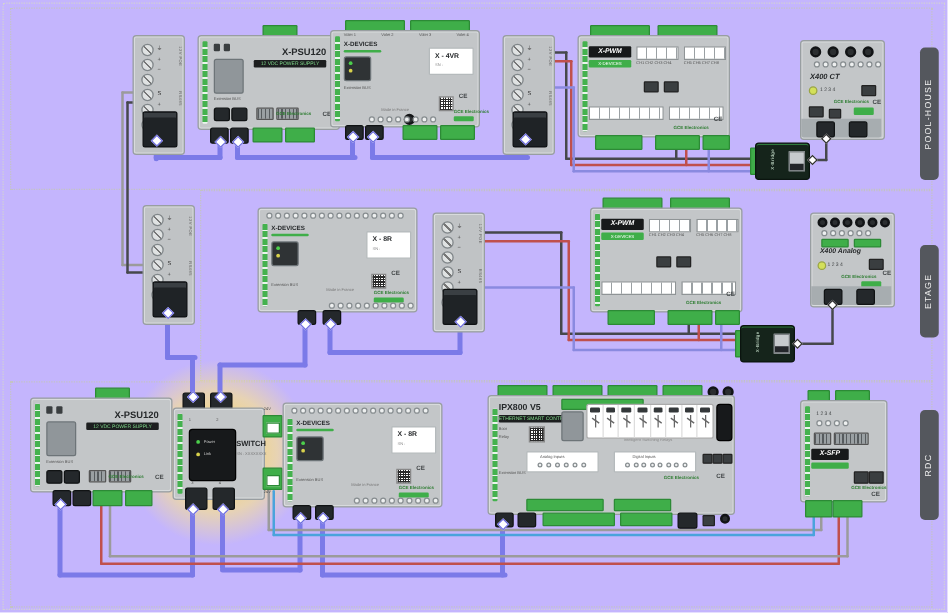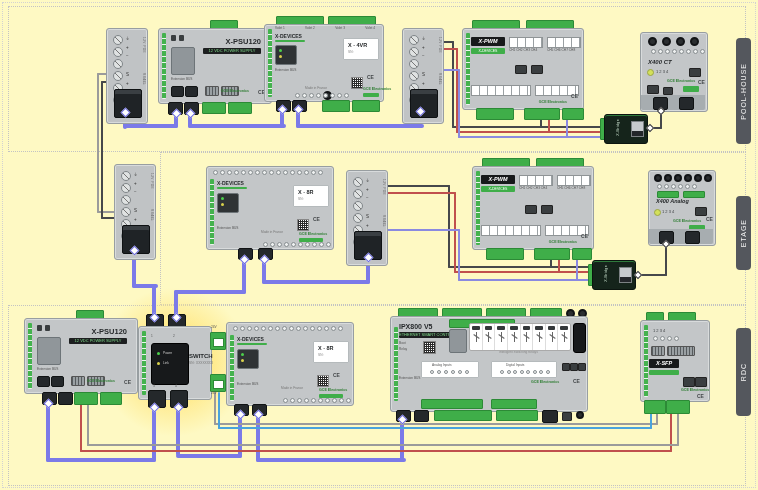--- a/index.html
+++ b/index.html
@@ -1,16 +1,16 @@
 <!DOCTYPE html>
 <html><head>
 <meta charset="utf-8">
 <style>
   html,body{margin:0;padding:0;background:#fff;font-family:"Liberation Sans",sans-serif;}
-  #stage{position:relative;width:758px;height:490px;background:#fef9c3;overflow:hidden;}
+  #stage{position:relative;width:758px;height:490px;background:#c4b5fd;overflow:hidden;}
   .zone{position:absolute;border:1px dotted #c3c3c3;z-index:0;}
   .outer{position:absolute;border:1px dotted #d2d2d2;z-index:0;}
   .badge{position:absolute;width:15px;background:#54575d;border-radius:4px;z-index:6;display:flex;align-items:center;justify-content:center;}
   .badge span{writing-mode:vertical-rl;transform:rotate(180deg);color:#f3f3f3;font-size:7px;letter-spacing:1px;white-space:nowrap;}
   .glow{position:absolute;border-radius:50%;z-index:1;background:radial-gradient(circle,rgba(255,219,70,.95) 0%,rgba(255,231,130,.6) 45%,rgba(255,240,180,0) 70%);}
   .dev{position:absolute;background:#c3c6c8;border:1px solid #989ea1;border-radius:3px;box-shadow:inset 0 0 0 1px #d8dbdc;z-index:3;}
   .band{position:absolute;background:#a7adb0;border-radius:0 0 2px 2px;}
   .lstrip{position:absolute;left:3px;top:4px;bottom:4px;width:4px;background:repeating-linear-gradient(180deg,#44b24e 0 5px,#eaf6ec 5px 6px);border-radius:1px;}
   .gt{position:absolute;background:#3fae49;border:1px solid #2c8a36;border-radius:1px;z-index:3;}
   .gtw{position:absolute;background:#fff;border:1px solid #2c8a36;}

